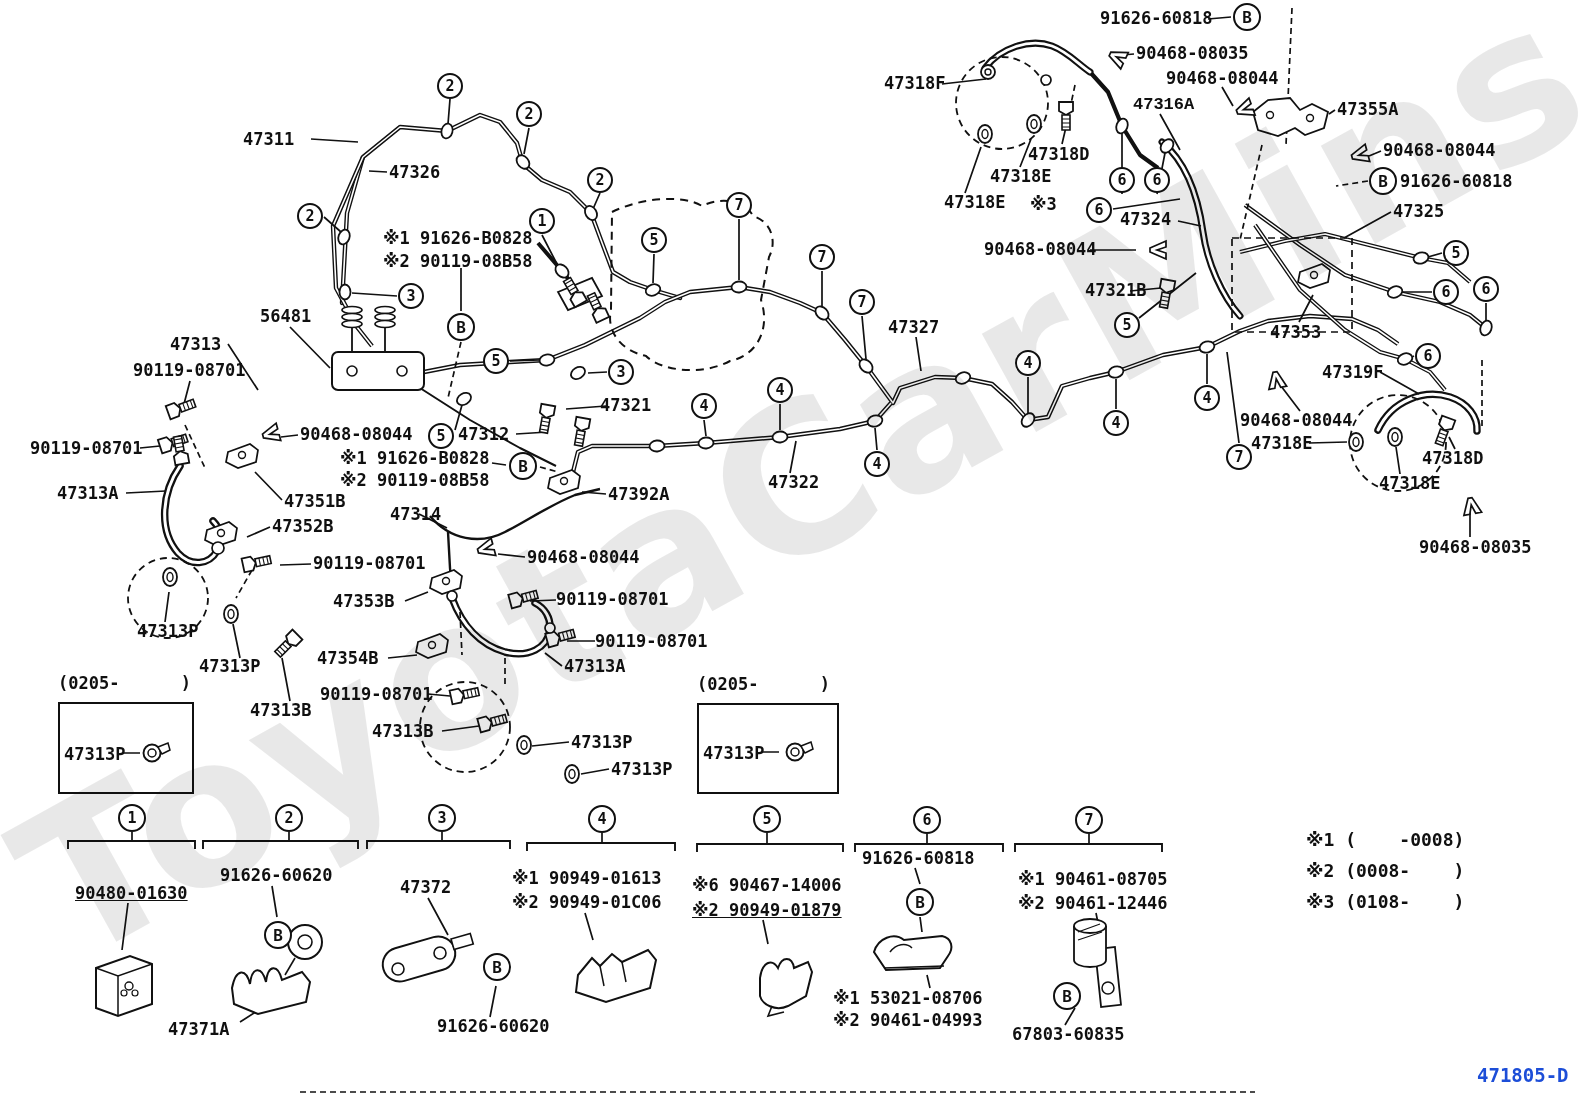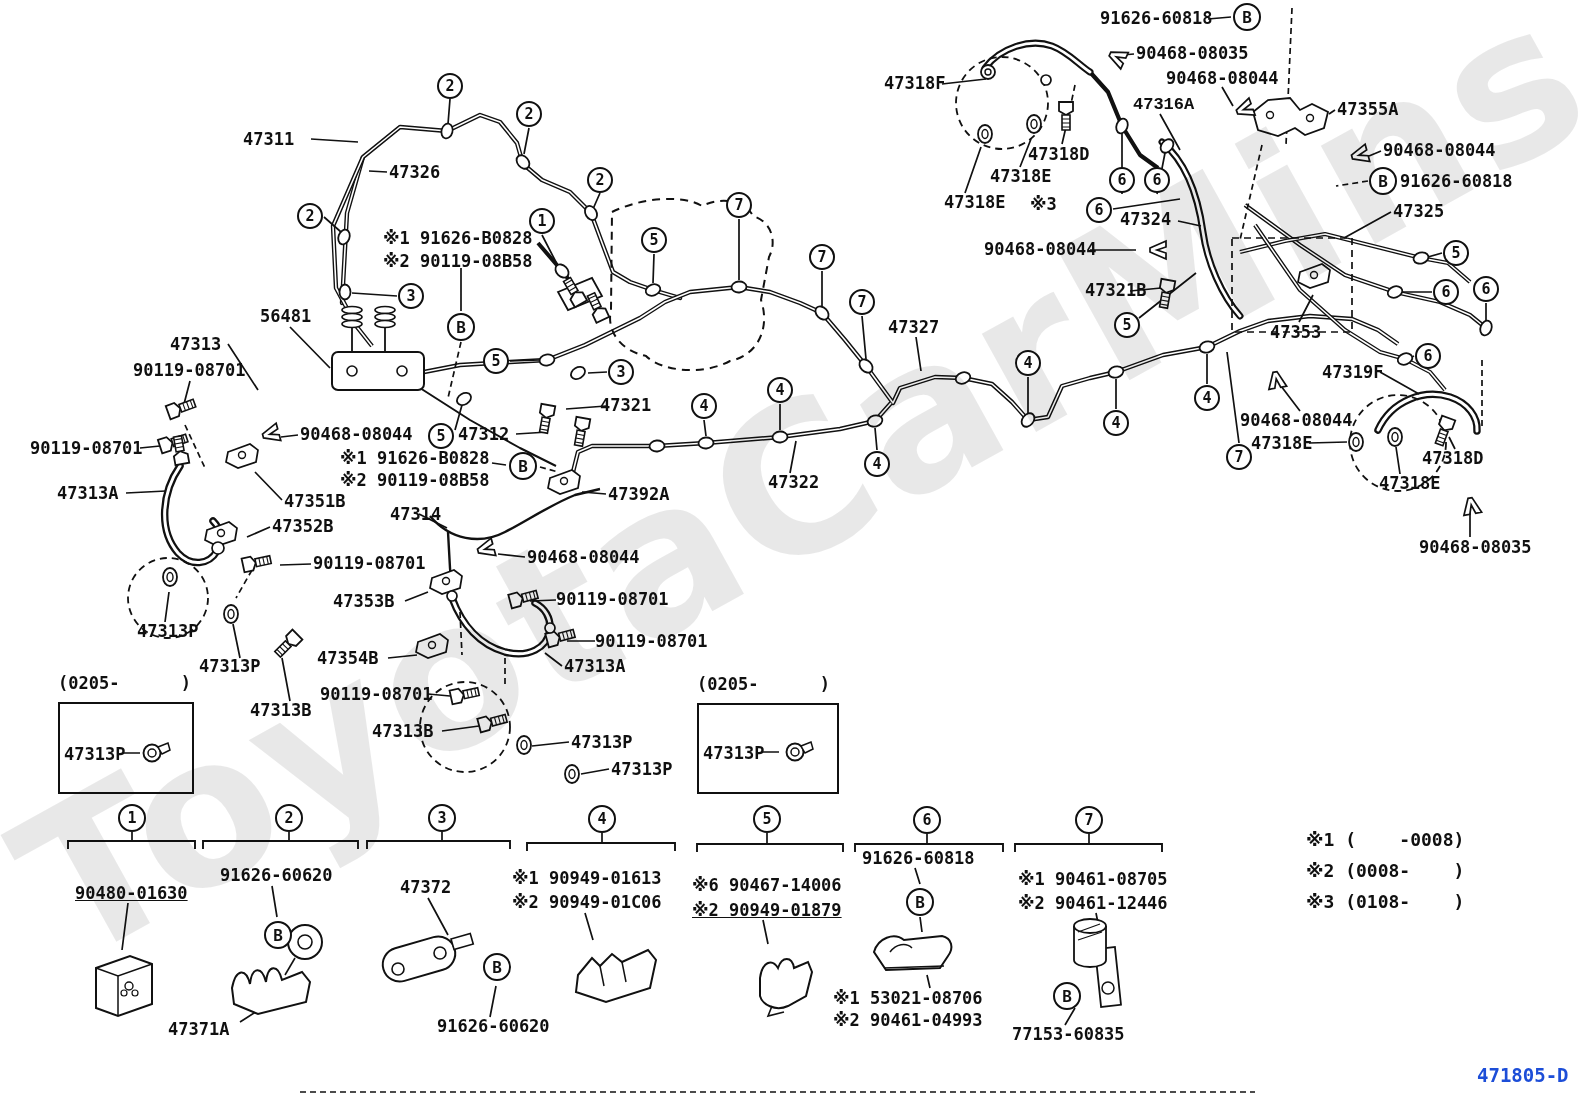--- a/index.html
+++ b/index.html
@@ -355,21 +355,21 @@
       <div class="lbl" style="left: 437px; top: 1018px;">91626-60620</div>
       <div class="lbl" style="left: 512px; top: 870px;">※1 90949-01613</div>
       <div class="lbl" style="left: 512px; top: 894px;">※2 90949-01C06</div>
       <div class="lbl" style="left: 692px; top: 877px;">※6 90467-14006</div>
       <div class="lbl" style="left: 692px; top: 902px; text-decoration: underline;">※2 90949-01879</div>
       <div class="lbl" style="left: 862px; top: 850px;">91626-60818</div>
       <div class="lbl" style="left: 833px; top: 990px;">※1 53021-08706</div>
       <div class="lbl" style="left: 833px; top: 1012px;">※2 90461-04993</div>
       <div class="lbl" style="left: 1018px; top: 871px;">※1 90461-08705</div>
       <div class="lbl" style="left: 1018px; top: 895px;">※2 90461-12446</div>
-      <div class="lbl" style="left: 1012px; top: 1026px;">77153-60835</div>
+      <div class="lbl" style="left: 1012px; top: 1026px;">67803-60835</div>
     </div>
   <div id="markers-layer">
       <div class="marker" style="width: 26px; height: 26px; left: 437px; top: 73px;">2</div>
       <div class="marker" style="width: 26px; height: 26px; left: 516px; top: 101px;">2</div>
       <div class="marker" style="width: 26px; height: 26px; left: 587px; top: 167px;">2</div>
       <div class="marker" style="width: 26px; height: 26px; left: 297px; top: 203px;">2</div>
       <div class="marker" style="width: 26px; height: 26px; left: 529px; top: 208px;">1</div>
       <div class="marker" style="width: 26px; height: 26px; left: 398px; top: 283px;">3</div>
       <div class="marker" style="width: 26px; height: 26px; left: 608px; top: 359px;">3</div>
       <div class="marker" style="width: 26px; height: 26px; left: 483px; top: 348px;">5</div>

